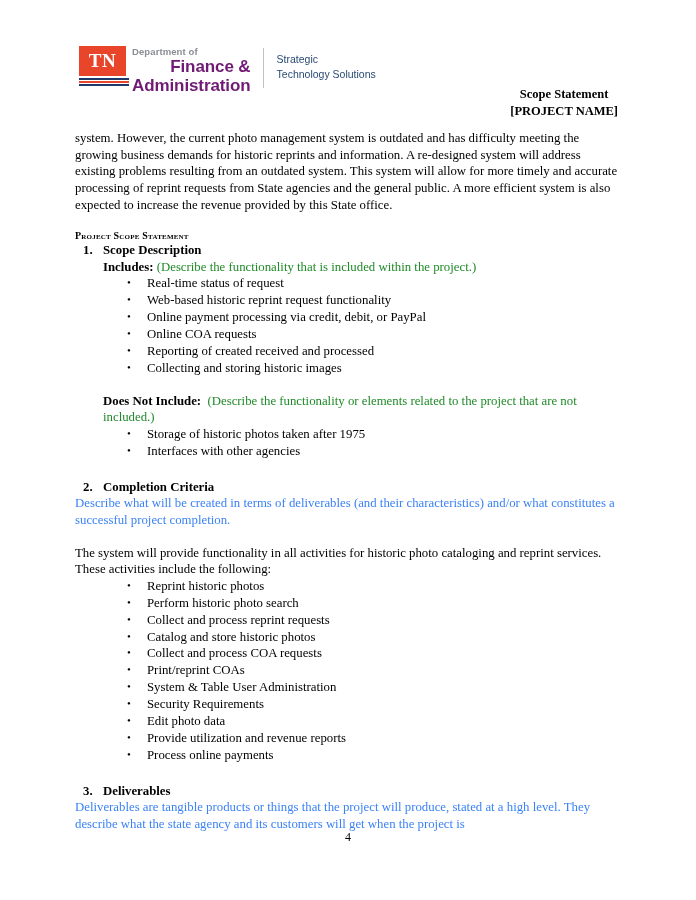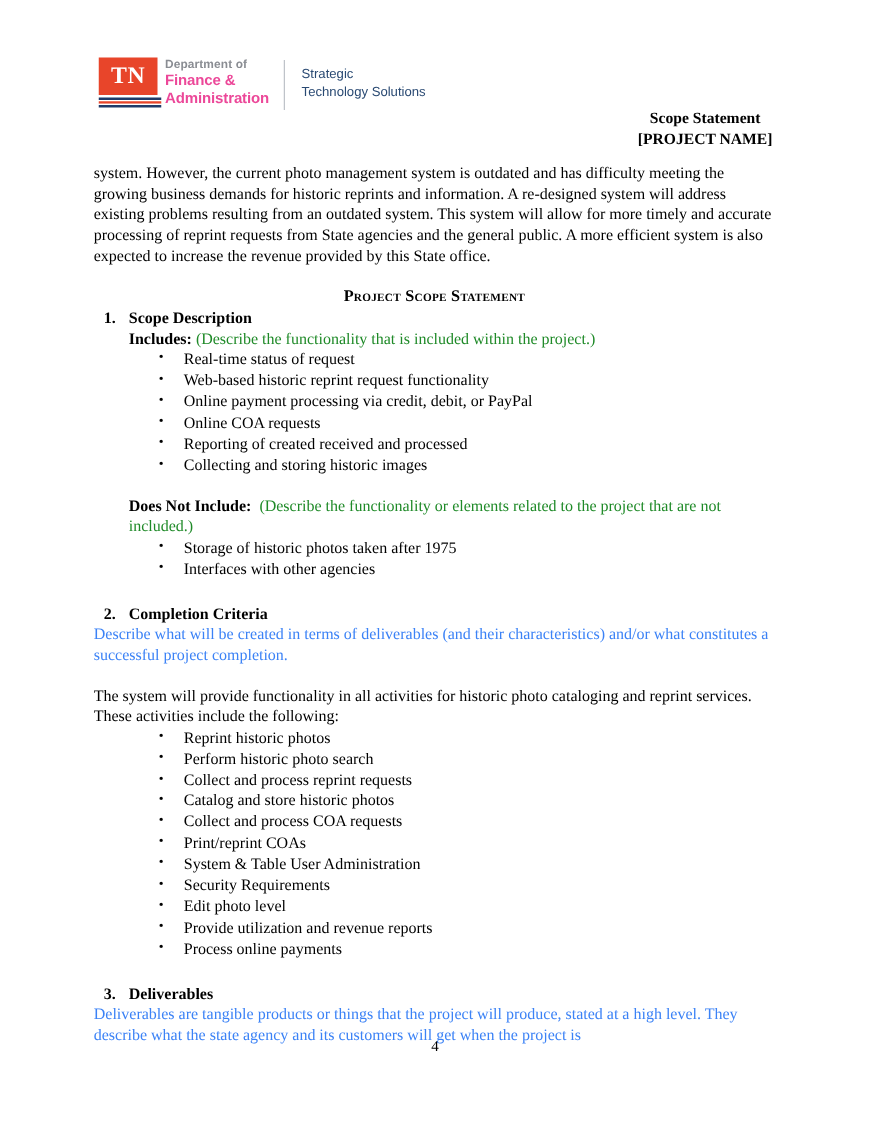--- a/index.html
+++ b/index.html
@@ -77,24 +77,25 @@
     padding-top: 1px;
   }
   .wm-dept {
     font-size: 9.5px;
     color: #8A8D93;
     letter-spacing: 0.1px;
     margin-bottom: 1px;
     font-weight: bold;
   }
   .wm-finance, .wm-admin {
-    font-size: 12px;
-    font-weight: bold;
-    color: #ec4899;
+    font-size: 17px;
+    font-weight: bold;
+    color: #701a75;
     letter-spacing: -0.1px;
+    text-align: right;
   }
   .wm-admin { margin-top: 1px; }
 
   .logo-divider {
     width: 1px;
     background: #BFC3C9;
     height: 40px;
     margin-left: 12px;
     margin-right: 13px;
     margin-top: 2px;
@@ -131,25 +132,24 @@
 
   p.para {
     margin: 0 0 0 0;
     text-align: left;
   }
   .spacer-md { height: 16px; }
   .spacer-lg { height: 19px; }
 
   h2.section-title {
     margin: 0;
-    font-size: 13px;
+    font-size: 10px;
     font-weight: bold;
     font-variant: small-caps;
     letter-spacing: 0.2px;
-    text-align: center;
   }
 
   .numbered {
     margin: 0;
     padding-left: 28px;
     font-weight: bold;
     font-size: 12.8px;
     position: relative;
   }
   .numbered .num {
@@ -297,21 +297,21 @@
 
     <ul class="bullets">
       <li>Reprint historic photos</li>
       <li>Perform historic photo search</li>
       <li>Collect and process reprint requests</li>
       <li>Catalog and store historic photos</li>
       <li>Collect and process COA requests</li>
       <li>Print/reprint COAs</li>
       <li>System &amp; Table User Administration</li>
       <li>Security Requirements</li>
-      <li>Edit photo level</li>
+      <li>Edit photo data</li>
       <li>Provide utilization and revenue reports</li>
       <li>Process online payments</li>
     </ul>
 
     <div class="spacer-lg"></div>
 
     <div class="numbered">
       <span class="num">3.</span>
       <span>Deliverables</span>
     </div>

